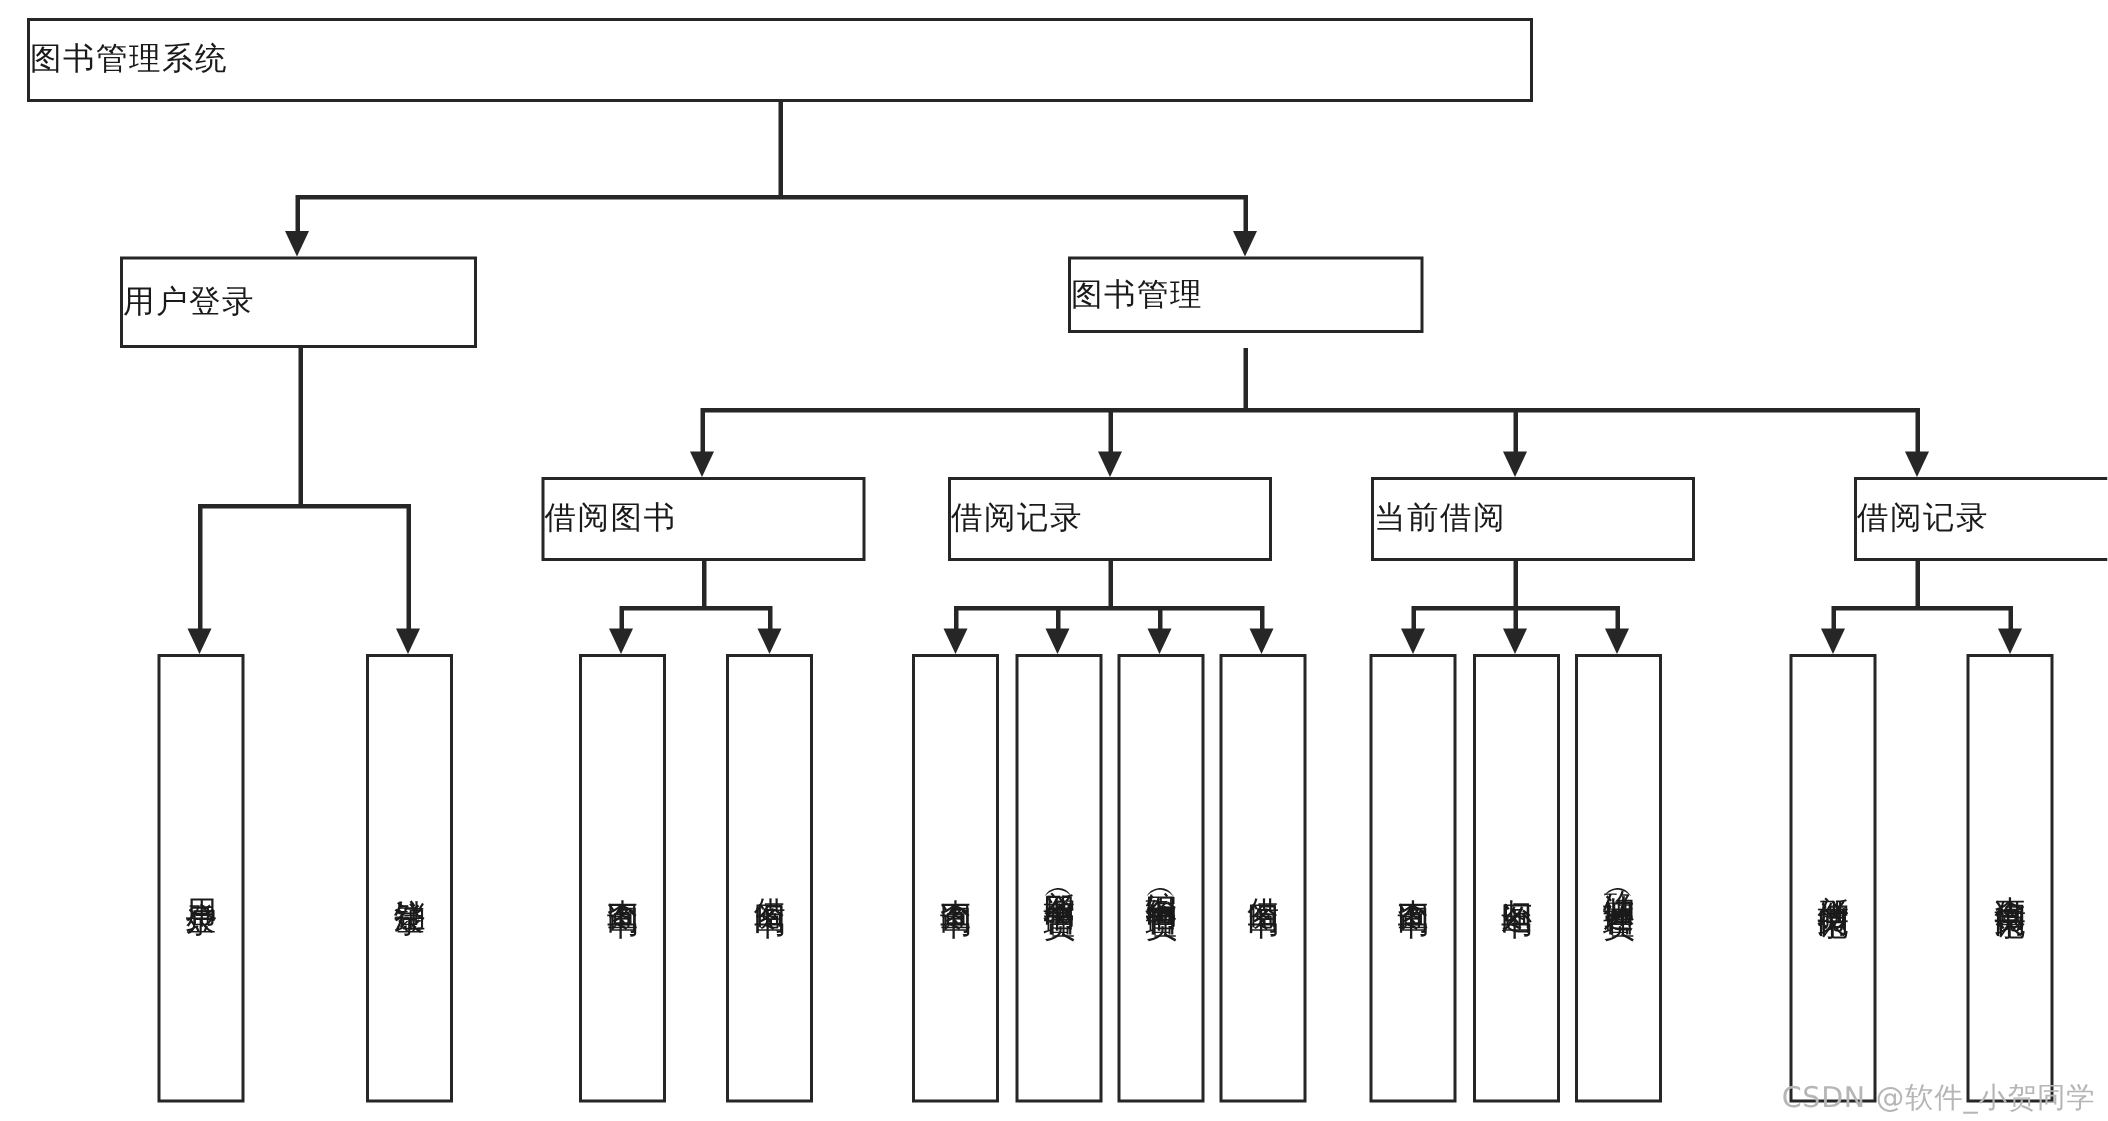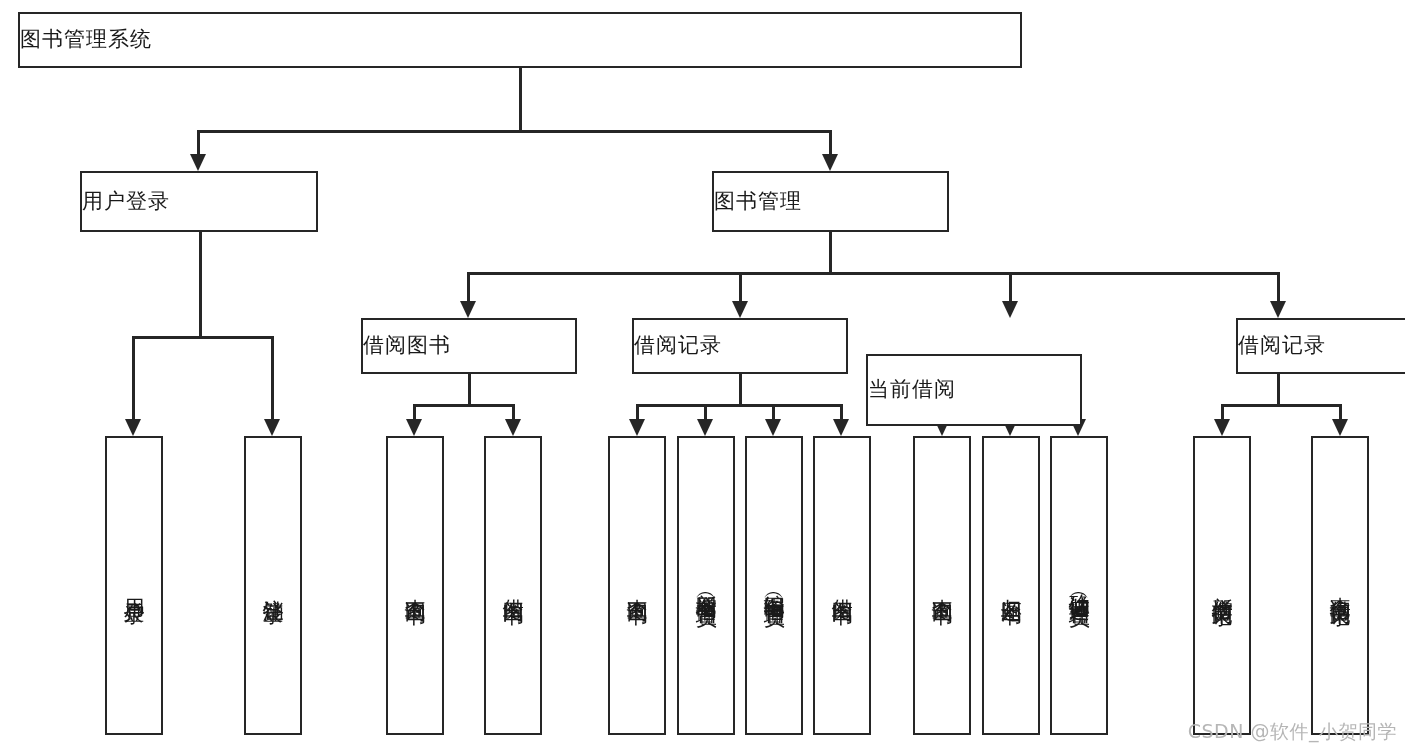--- a/index.html
+++ b/index.html
@@ -145,30 +145,30 @@
       <div class="arrow" style="left: 1332px; top: 419px;"></div>
     </div>
 
   <div id="node-layer">
       <div class="node horiz" style="left: 18px; top: 12px; width: 1004px; height: 56px;">
         <span class="lbl">图书管理系统</span>
       </div>
       <div class="node horiz" style="left: 80px; top: 171px; width: 238px; height: 61px;">
         <span class="lbl">用户登录</span>
       </div>
-      <div class="node horiz" style="left: 712px; top: 171px; width: 237px; height: 61px;">
+      <div class="node horiz" style="left: 712px; top: 171px; width: 237px; height: 51px;">
         <span class="lbl">图书管理</span>
       </div>
       <div class="node horiz" style="left: 361px; top: 318px; width: 216px; height: 56px;">
         <span class="lbl">借阅图书</span>
       </div>
       <div class="node horiz" style="left: 632px; top: 318px; width: 216px; height: 56px;">
         <span class="lbl">借阅记录</span>
       </div>
-      <div class="node horiz" style="left: 866px; top: 318px; width: 216px; height: 72px; margin-top: 36px;">
+      <div class="node horiz" style="left: 914px; top: 318px; width: 216px; height: 56px;">
         <span class="lbl">当前借阅</span>
       </div>
       <div class="node horiz" style="left: 1236px; top: 318px; width: 216px; height: 56px;">
         <span class="lbl">借阅记录</span>
       </div>
       <div class="node vert" style="left: 105px; top: 436px; width: 58px; height: 299px;">
         <span class="lbl">用户登录</span>
       </div>
       <div class="node vert" style="left: 244px; top: 436px; width: 58px; height: 299px;">
         <span class="lbl">注销登录</span>

